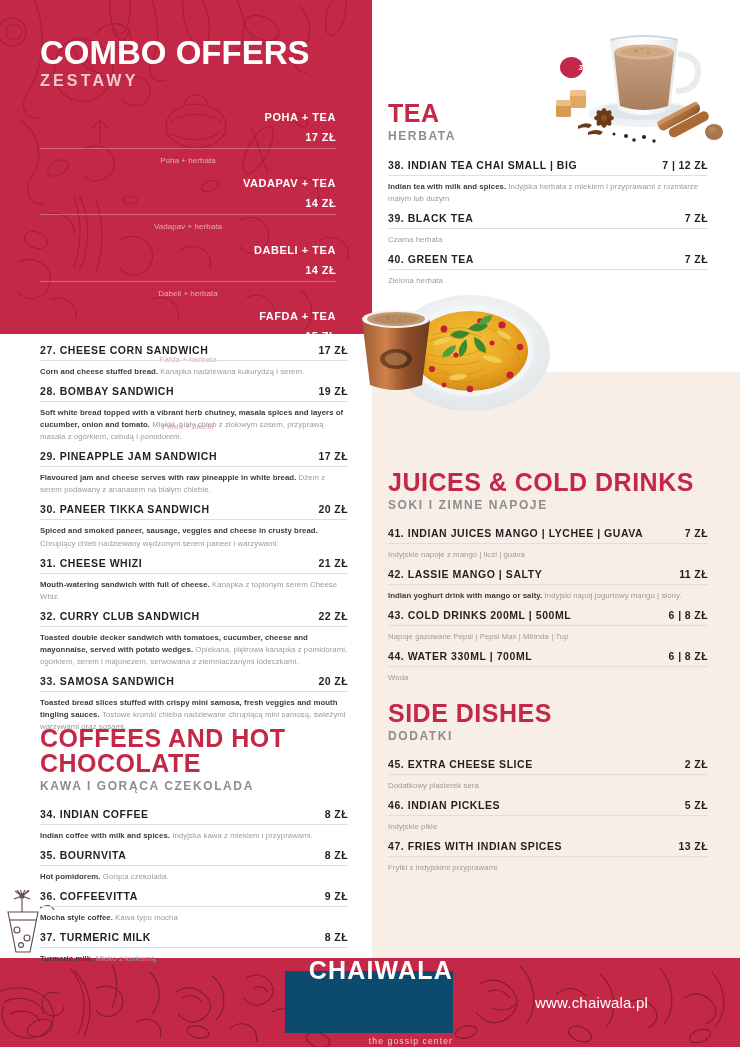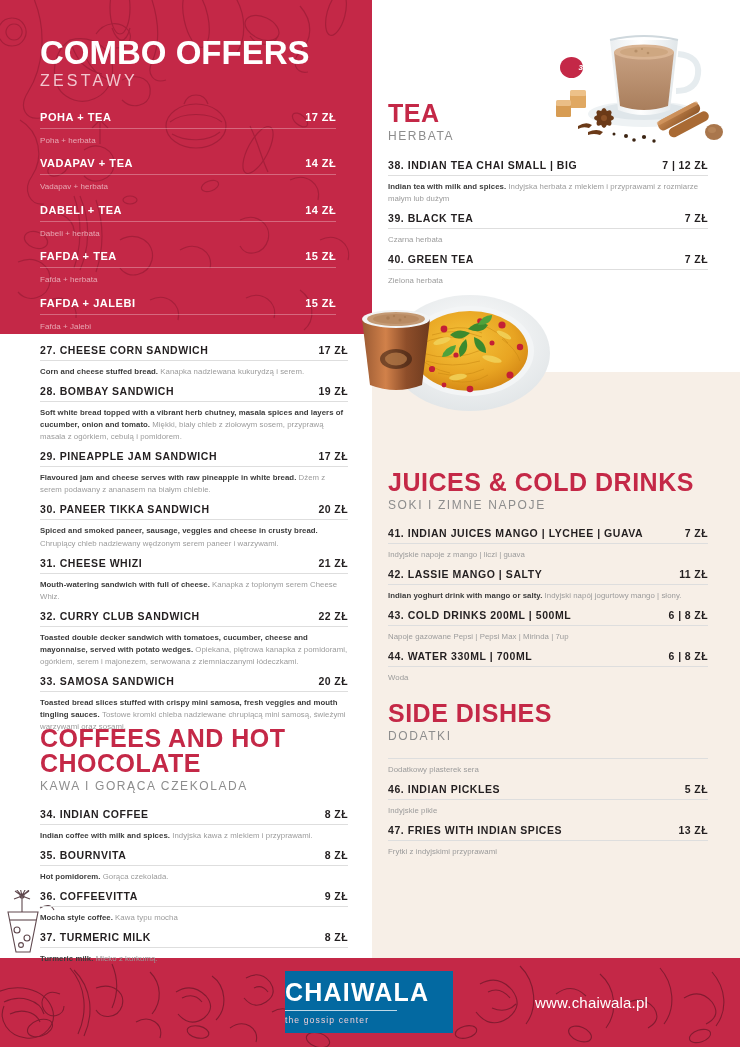--- a/index.html
+++ b/index.html
@@ -34,21 +34,21 @@
   .doodle { position:absolute; opacity:.40; stroke:#6B1026; fill:none; stroke-width:1.1; }
   .doodle-dark { stroke:#2a0a12; opacity:.55; }
 
   
   .sec-head { line-height:1; }
   .sec-head .t1 {
     font-size:25px; font-weight:800; letter-spacing:.5px;
     color:#C42847; text-transform:uppercase;
   }
   .sec-head .t2 {
-    font-size:12px; font-weight:400; letter-spacing:1.6px;
+    font-size:12px; font-weight:700; letter-spacing:1.6px;
     color:#8d8d8d; text-transform:uppercase; margin-top:4px;
   }
   .sec-head.on-red .t1 { color:#ffffff; font-size:33px; letter-spacing:0px; }
   .sec-head.on-red .t2 { color:#f2c6ce; font-size:16px; letter-spacing:3.2px; margin-top:4px; }
 
   
   .items { width:100%; }
   .item { padding:0; }
   .item-top {
     display:flex; align-items:flex-end; justify-content:space-between;
@@ -70,22 +70,22 @@
   .item-desc .en { color:#3c3c3c; font-weight:600; }
 
   
   .on-red .item-name, .on-red .item-price { color:#ffffff; font-size:11px; }
   .on-red .rule { background:rgba(255,255,255,.30); }
   .on-red .item-desc { color:#e8a8b4; }
 
   
   .combo-block { position:absolute; left:40px; top:36px; width:296px; z-index:5; }
   .combo-block .items { margin-top:22px; }
-  .combo-block .item-top { padding-bottom:5px; }
-  .combo-block .item-desc { padding:6px 0 10px 0; font-size:8px; }
+  .combo-block .item-top { padding-bottom:5px;flex-direction:column; }
+  .combo-block .item-desc { padding:6px 0 10px 0; font-size:8px;text-align:center; }
 
   .tea-block { position:absolute; left:388px; top:101px; width:320px; z-index:6; }
   .tea-block .items { margin-top:17px; }
 
   .sandwich-block { position:absolute; left:40px; top:344px; width:308px; z-index:5; }
   .coffee-block { position:absolute; left:40px; top:726px; width:308px; z-index:5; }
   .coffee-block .items { margin-top:16px; }
 
   .juice-block { position:absolute; left:388px; top:470px; width:320px; z-index:6; }
   .juice-block .items { margin-top:16px; }
@@ -104,22 +104,22 @@
     font-style:italic;
     padding-left:23px;
   }
   .photo-bhel {
     position:absolute; left:352px; top:285px; width:200px; height:130px; z-index:7;
   }
 
   
   .logo-box {
     position:absolute; left:285px; top:971px; width:168px; height:62px;
-    background:#0369a1; display:flex; flex-direction:column;
-    align-items:flex-start; justify-content:center; z-index:5;
+    background:#0c4a6e; display:flex; flex-direction:column;
+    align-items:flex-end; justify-content:center; z-index:5;gap:22px;
   }
   .logo-main {
     font-size:25px; font-weight:800; color:#fff; letter-spacing:1.2px; line-height:1;
   }
   .logo-rule { width:112px; height:1px; background:rgba(255,255,255,.75); margin:5px 0 4px 0; }
   .logo-sub { font-size:8.6px; color:#f0cfd6; letter-spacing:1.1px; }
   .site {
     position:absolute; left:535px; top:994px; font-size:15px; color:#fff;
     letter-spacing:.2px; z-index:5;
   }
@@ -541,20 +541,24 @@
       </div>
   </div>
 
   <div class="side-block">
     <div class="sec-head">
       <div class="t1">SIDE DISHES</div>
       <div class="t2">DODATKI</div>
     </div>
     <div class="items" id="side-items">
         <div class="item">
+          <div class="item-top">
+            <span class="item-name">45. EXTRA CHEESE SLICE</span>
+            <span class="item-price">2 ZŁ</span>
+          </div>
           <div class="rule"></div>
           <div class="item-desc"><span>Dodatkowy plasterek sera</span></div>
         </div>
         <div class="item">
           <div class="item-top">
             <span class="item-name">46. INDIAN PICKLES</span>
             <span class="item-price">5 ZŁ</span>
           </div>
           <div class="rule"></div>
           <div class="item-desc"><span>Indyjskie pikle</span></div>

